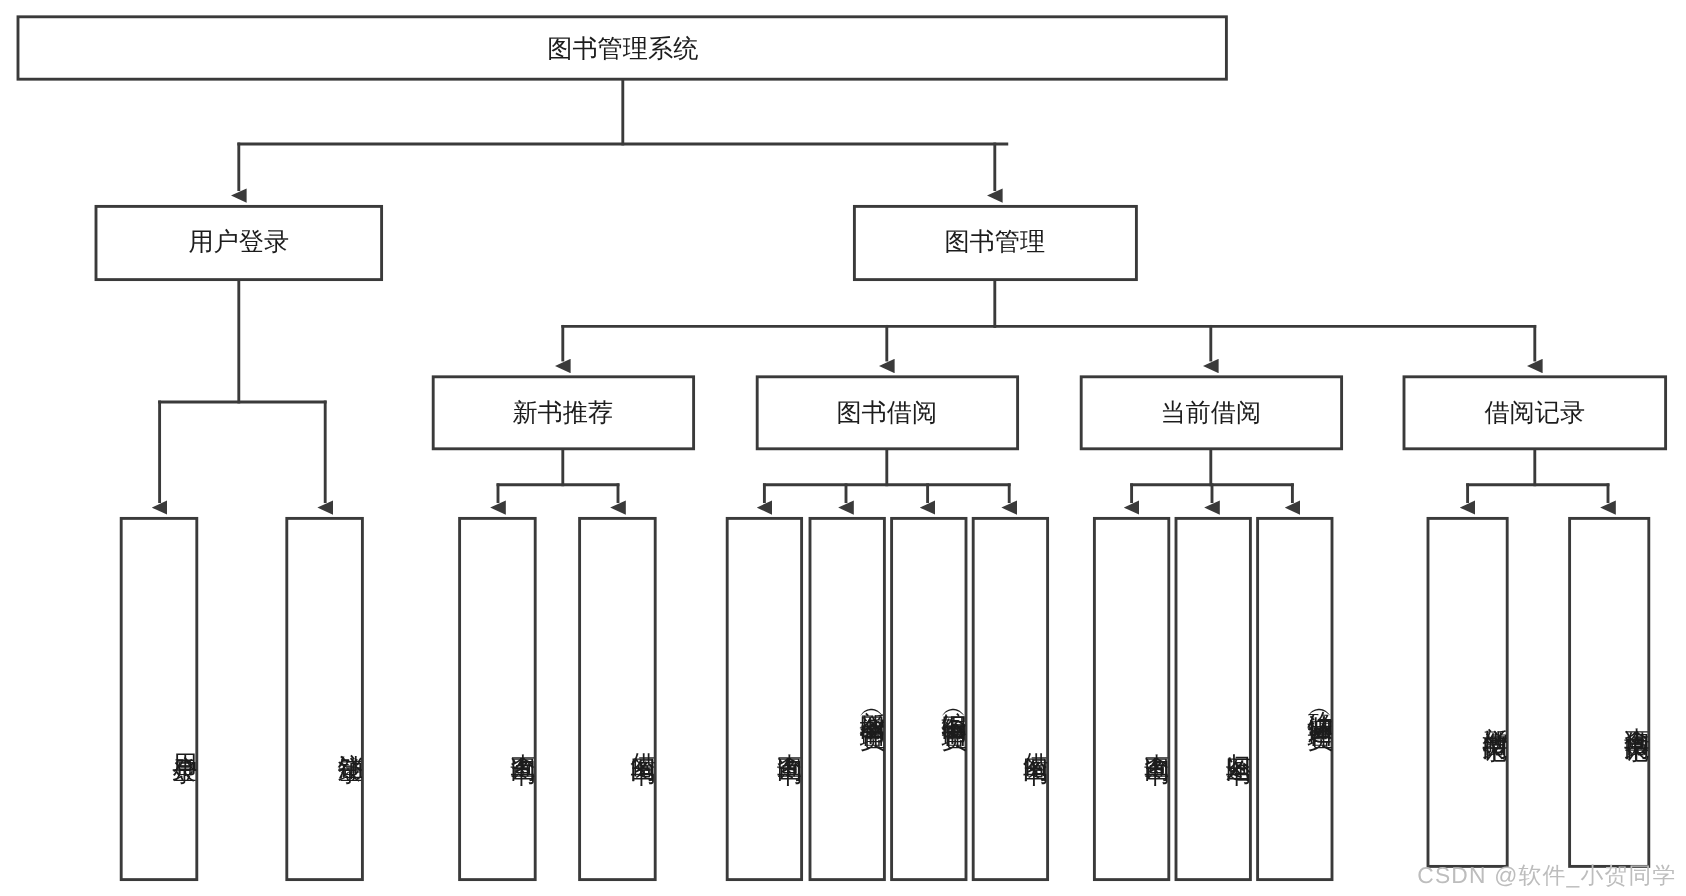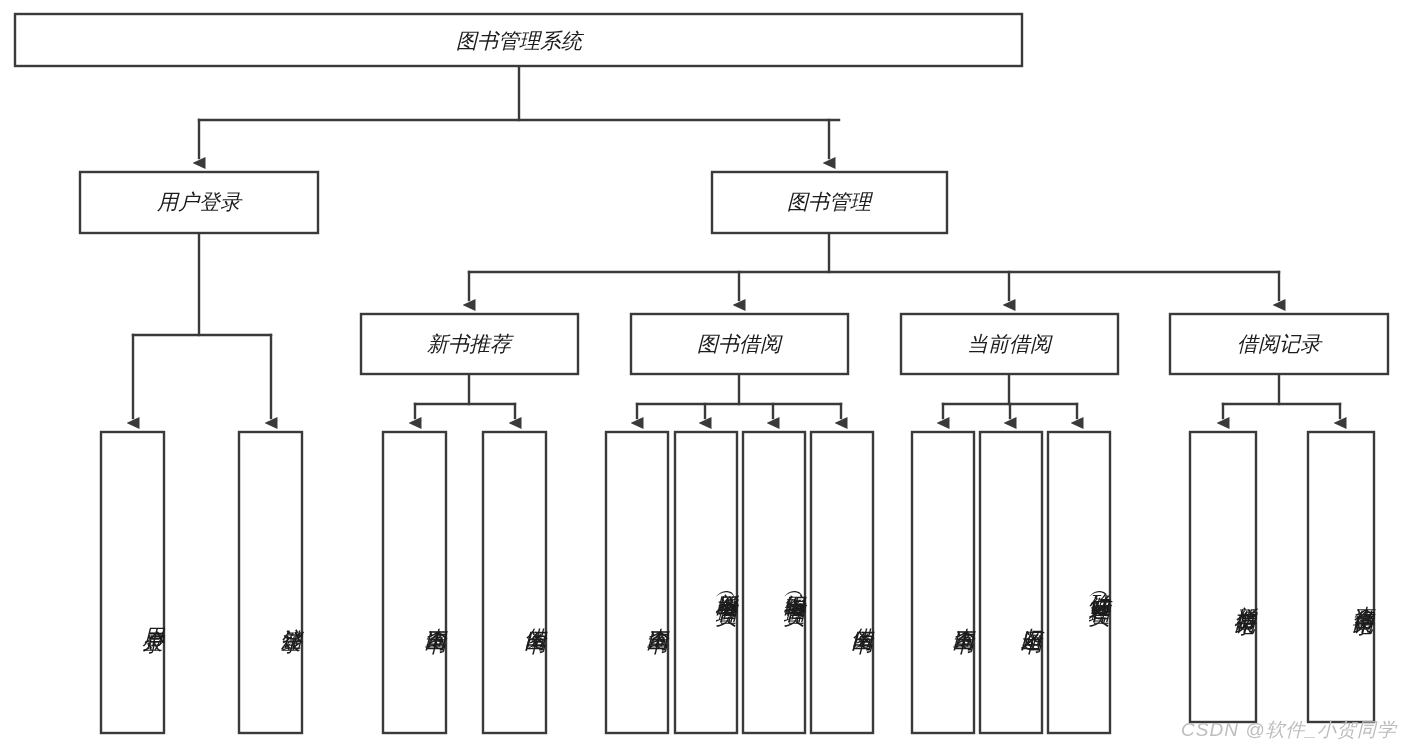--- a/index.html
+++ b/index.html
@@ -1,18 +1,18 @@
 <!DOCTYPE html>
 <html><head>
 <meta charset="utf-8">
 <style>
   html,body{margin:0;padding:0;background:#ffffff;}
   body{width:1405px;height:747px;overflow:hidden;
        font-family:"Liberation Sans","DejaVu Sans",sans-serif;}
-  #stage{position:relative;width:1405px;height:747px;background:#fff;font-style:italic;}
+  #stage{position:relative;width:1405px;height:747px;background:#fff;}
   svg{position:absolute;left:0;top:0;width:1405px;height:747px;}
   .node-box{fill:#ffffff;stroke:#3a3a3a;stroke-width:2.4;}
   .conn{stroke:#3a3a3a;stroke-width:2.4;fill:none;stroke-linecap:square;}
   .arrow-head{fill:#3a3a3a;stroke:none;}
   .node-label{font-family:"Liberation Sans","DejaVu Sans",sans-serif;
      font-size:21px;fill:#1c1c1c;text-anchor:middle;dominant-baseline:middle;}
   .vtext{position:absolute;writing-mode:vertical-rl;text-orientation:upright;
      font-family:"Liberation Sans","DejaVu Sans",sans-serif;font-size:21px;
      color:#1c1c1c;letter-spacing:2px;line-height:1;white-space:nowrap;
      display:flex;align-items:flex-start;justify-content:center;}

